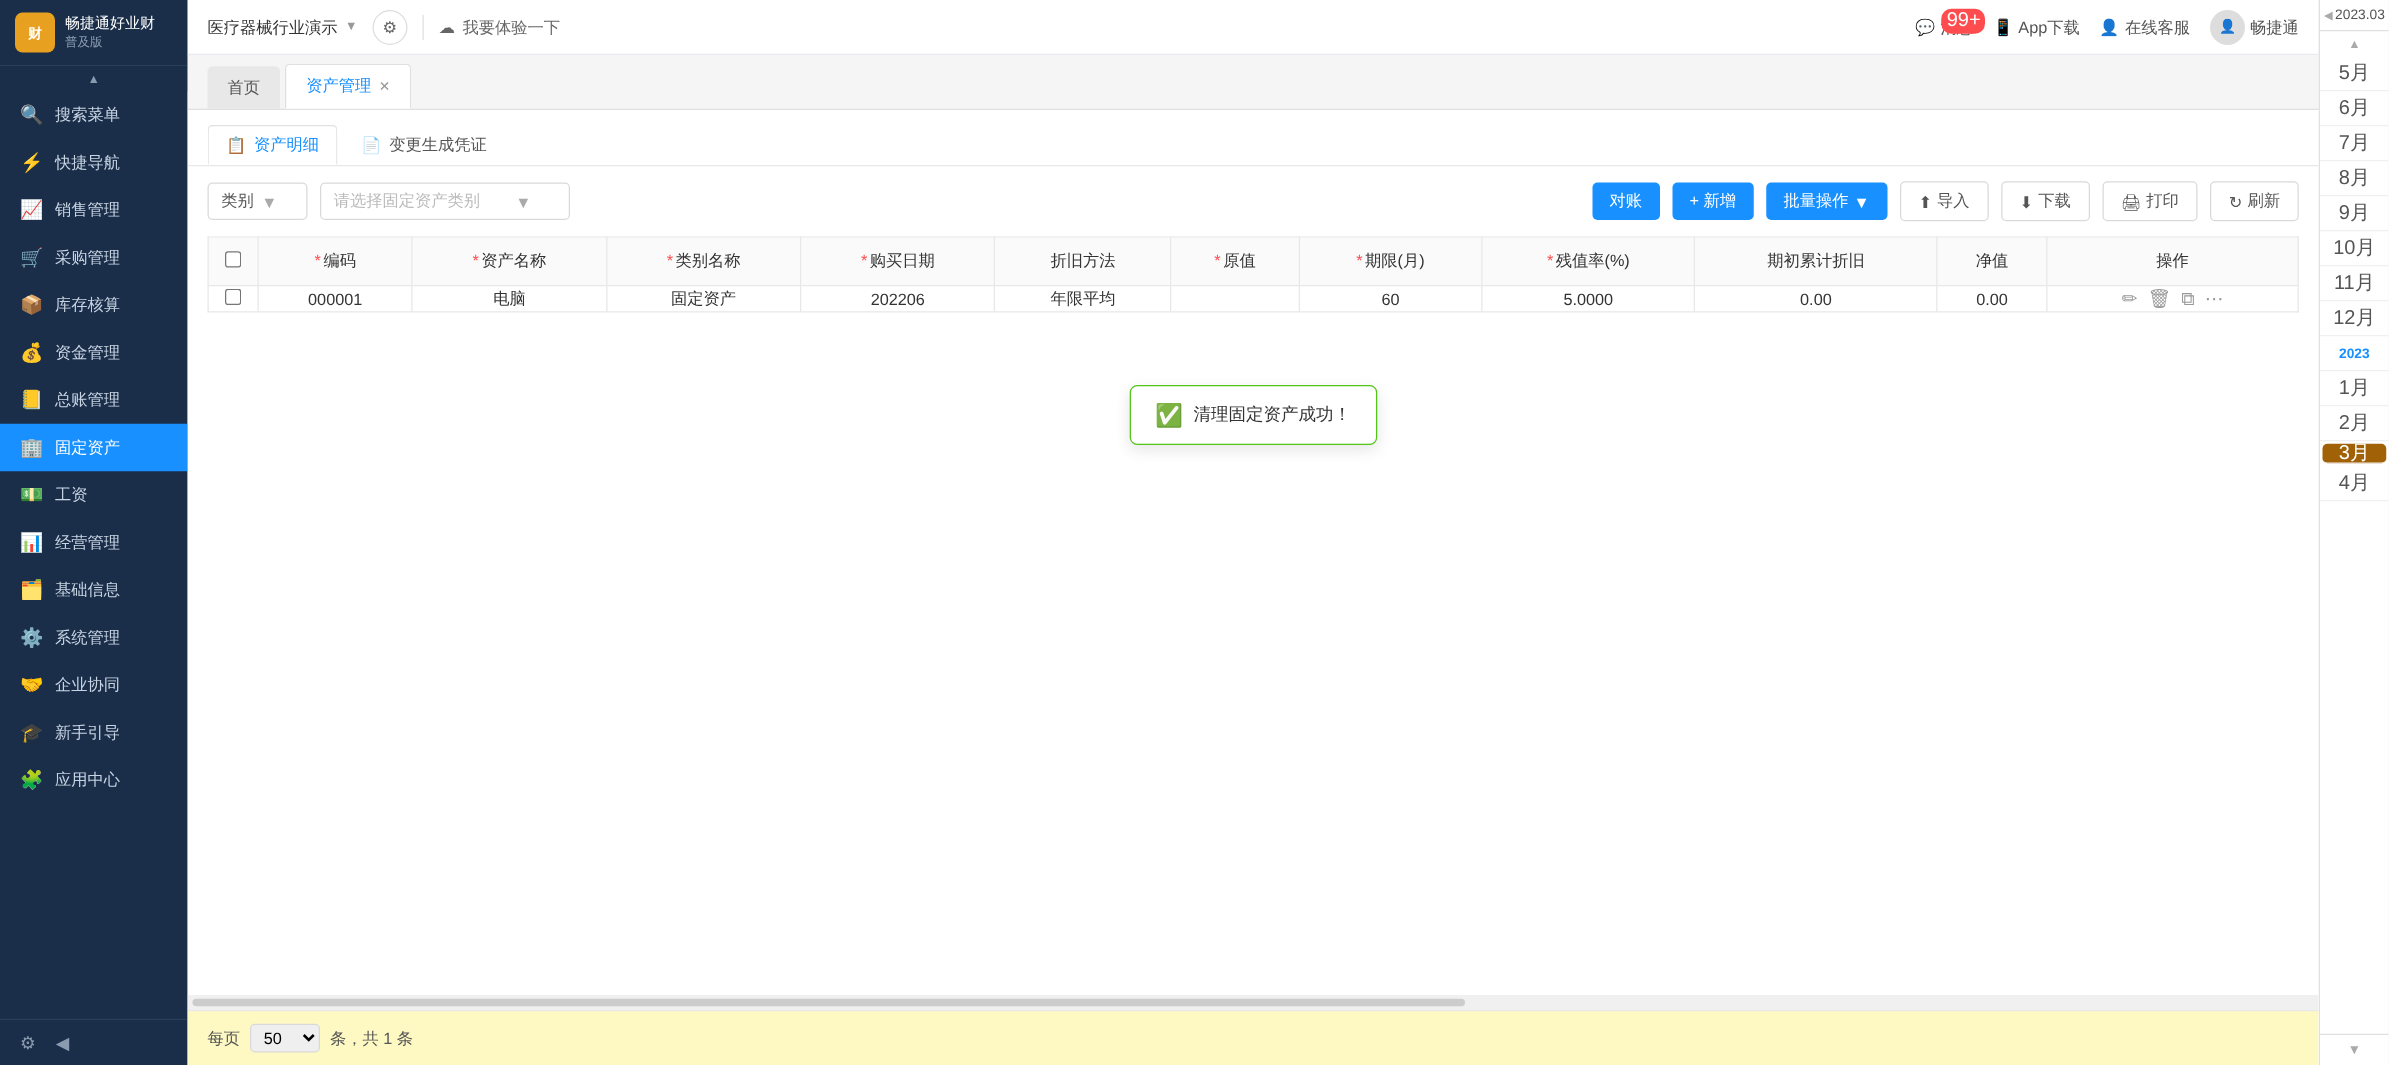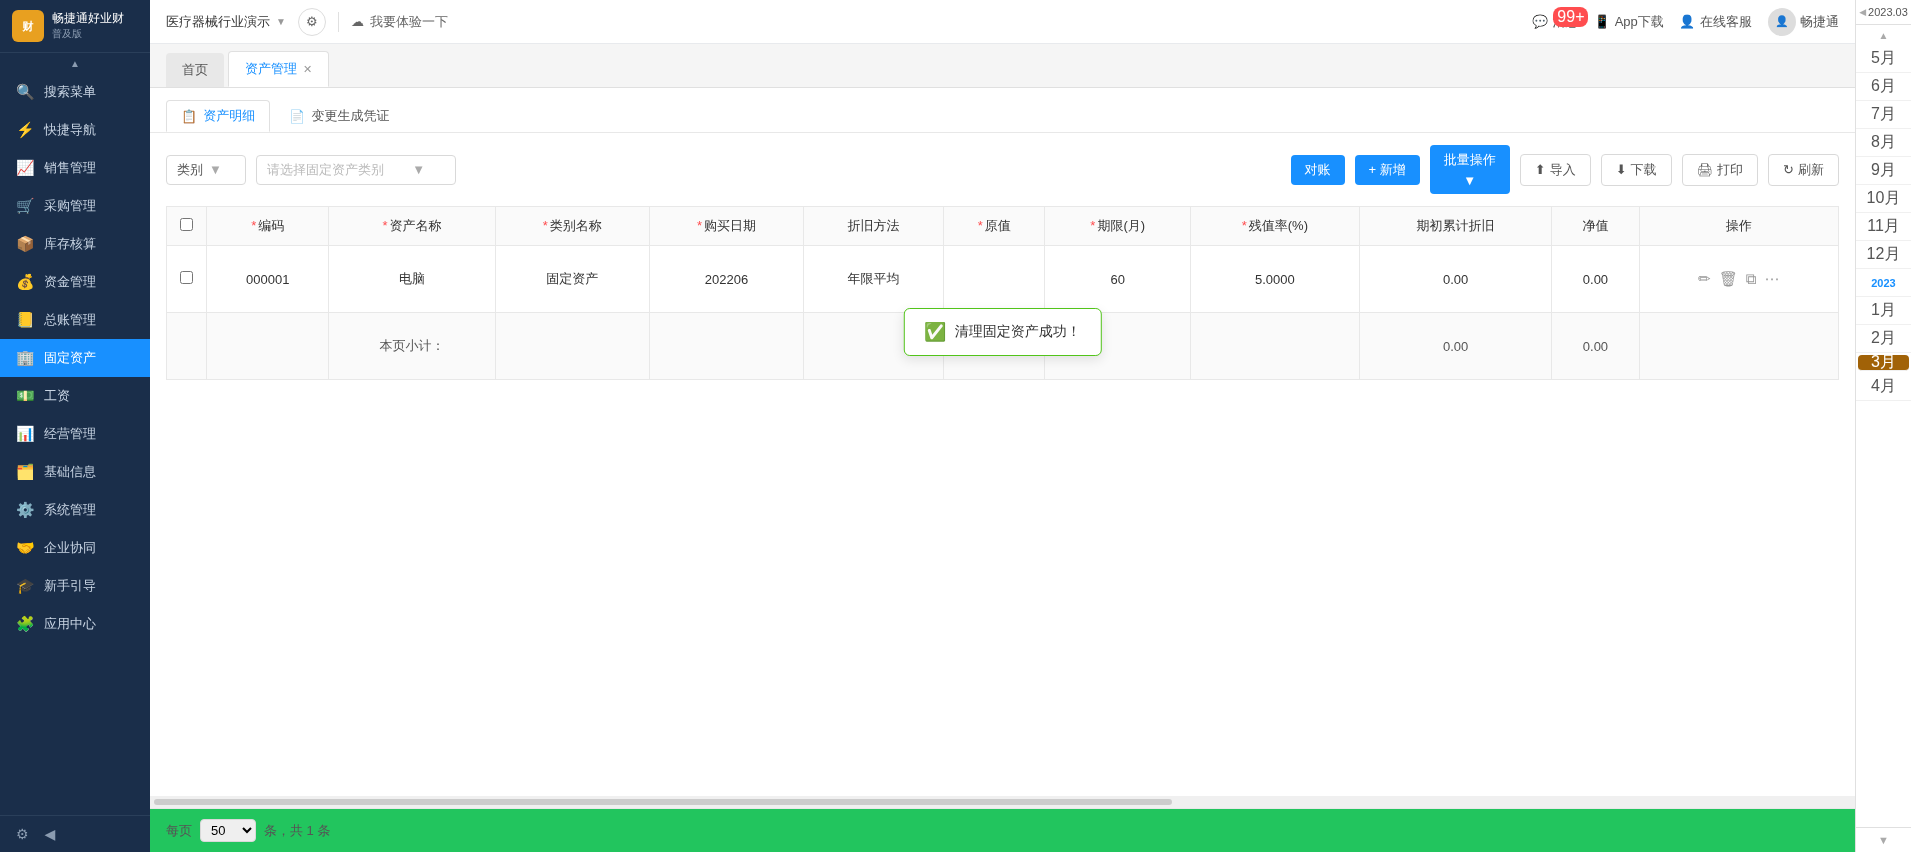--- a/index.html
+++ b/index.html
@@ -179,21 +179,21 @@
       min-width: 200px; position: relative; cursor: pointer;
       display: flex; align-items: center; gap: 6px;
       background: #fff;
     }
     .btn {
       padding: 6px 14px; border-radius: 4px; cursor: pointer;
       font-size: 13px; border: none; display: flex; align-items: center; gap: 4px;
     }
     .btn-primary { background: #1890ff; color: #fff; }
     .btn-outline { background: #fff; color: #555; border: 1px solid #d9d9d9; }
-    .btn-batch { background: #1890ff; color: #fff; display: flex; align-items: center; gap: 4px; flex-direction: column; }
+    .btn-batch { background: #1890ff; color: #fff; display: flex; align-items: center; gap: 4px; }
 
     
     .table-wrapper {
       flex: 1;
       overflow: auto;
       padding: 0 16px;
     }
     table {
       width: 100%; border-collapse: collapse; font-size: 13px;
     }
@@ -202,21 +202,21 @@
       border: 1px solid #e8e8e8;
       padding: 10px 8px;
       text-align: center;
       color: #333;
       font-weight: normal;
       white-space: nowrap;
     }
     thead th .required { color: #ff4d4f; margin-right: 2px; }
     tbody td {
       border: 1px solid #e8e8e8;
-      padding: 24px 8px;
+      padding: 1px 8px;
       text-align: center;
       color: #333;
       background: #fff;
     }
     .subtotal td { background: #fafafa; color: #555; }
 
     .checkbox-cell { width: 40px; }
     .actions { display: flex; align-items: center; justify-content: center; gap: 8px; color: #999; }
     .actions span { cursor: pointer; font-size: 15px; }
 
@@ -235,21 +235,21 @@
       top: 220px;
       white-space: nowrap;
     }
     .success-icon { color: #52c41a; font-size: 18px; }
 
     
     .pagination {
       height: 44px; border-top: 1px solid #e8e8e8;
       display: flex; align-items: center; padding: 0 16px; gap: 8px;
       flex-shrink: 0; font-size: 13px; color: #555;
-      background: #22c55e;
+      background: #fef9c3;
     }
     .pagination select {
       border: 1px solid #d9d9d9; border-radius: 4px; padding: 2px 6px; font-size: 13px;
     }
 
     
     .calendar-panel {
       width: 56px;
       background: #fff;
       border-left: 1px solid #e0e0e0;
@@ -497,34 +497,20 @@
               <td>0.00</td>
               <td>
                 <div class="actions">
       <span title="编辑">✏</span>
       <span title="删除">🗑</span>
       <span title="复制">⧉</span>
       <span title="更多">⋯</span>
     </div>
               </td>
             </tr>
-            <tr class="subtotal">
-              <td></td>
-              <td></td>
-              <td>本页小计：</td>
-              <td></td>
-              <td></td>
-              <td></td>
-              <td>0.00</td>
-              <td></td>
-              <td></td>
-              <td>0.00</td>
-              <td>0.00</td>
-              <td></td>
-            </tr>
           </tbody>
       </table>
     </div>
 
     <div class="scrollbar-h">
       <div class="scrollbar-thumb"></div>
     </div>
 
     <div class="pagination">
       <span>每页</span>

